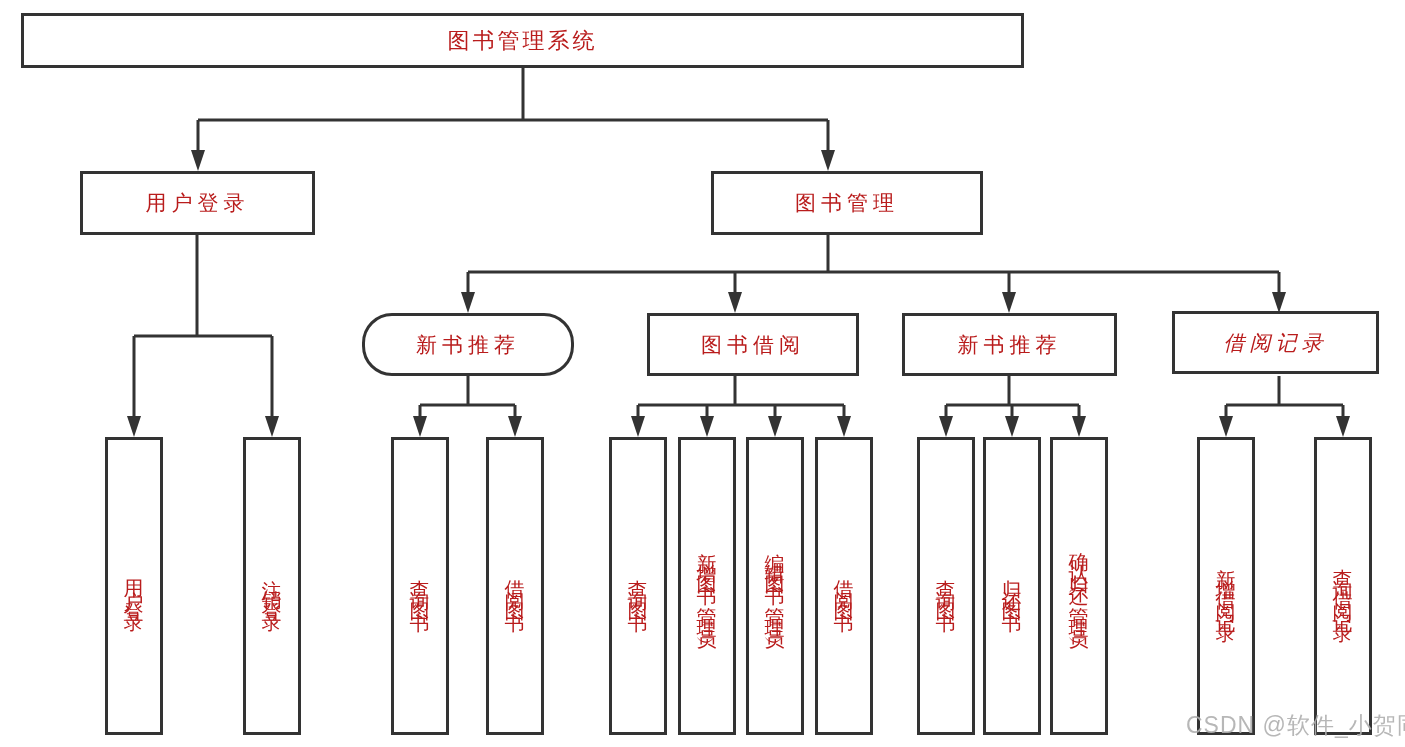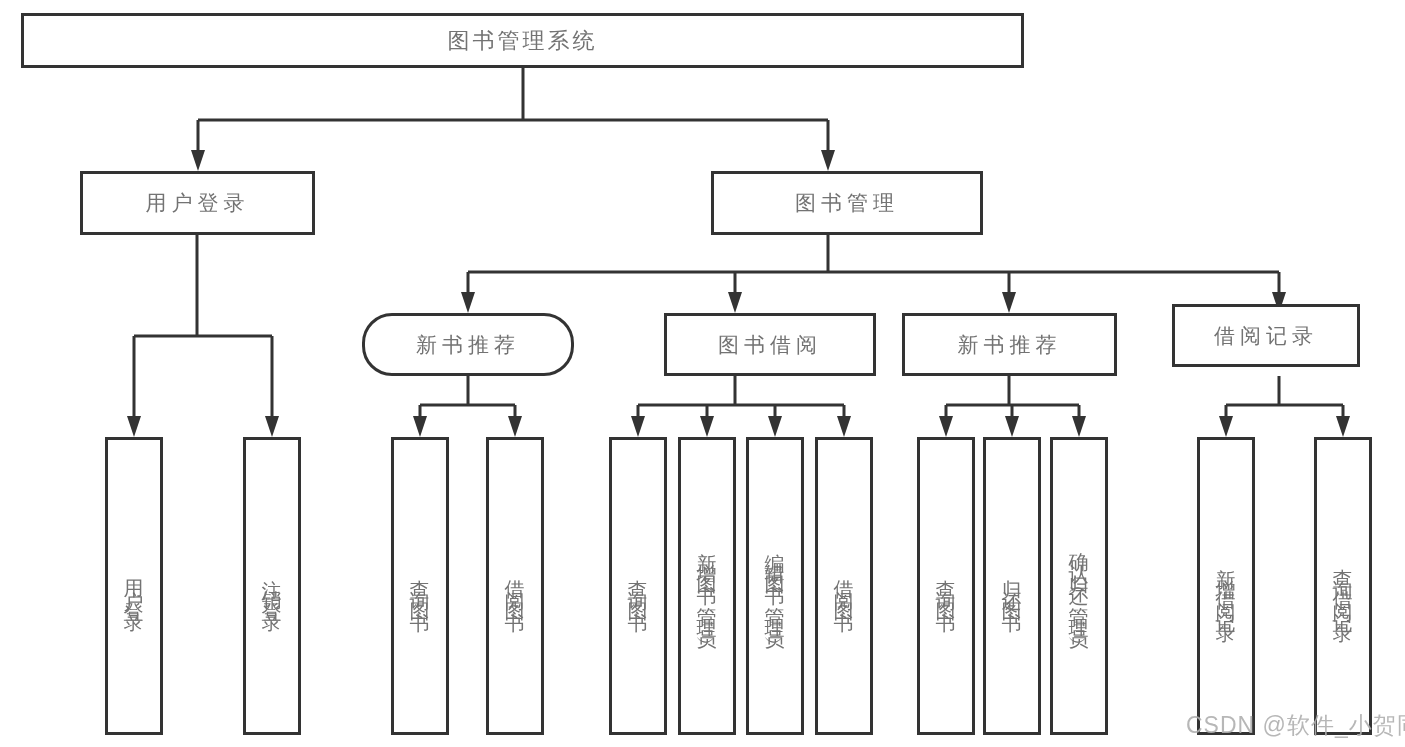--- a/index.html
+++ b/index.html
@@ -18,21 +18,21 @@
     z-index: 1;
   }
   .node {
     position: absolute;
     box-sizing: border-box;
     border: 3px solid #333333;
     background: #ffffff;
     display: flex;
     align-items: center;
     justify-content: center;
-    color: #737373;
+    color: #b91c1c;
     z-index: 2;
   }
   .root-node {
     font-size: 22px;
     letter-spacing: 3px;
   }
   .h-node {
     font-size: 21px;
     letter-spacing: 5px;
   }
@@ -125,23 +125,23 @@
       <polygon points="1336,416 1350,416 1343,437"></polygon>
     </g>
   </svg>
 
   <div class="node root-node" style="left:21px; top:13px; width:1003px; height:55px;">图书管理系统</div>
 
   <div class="node h-node" style="left:80px; top:171px; width:235px; height:64px;">用户登录</div>
   <div class="node h-node" style="left:711px; top:171px; width:272px; height:64px;">图书管理</div>
 
   <div class="node h-node" style="left:362px; top:313px; width:212px; height:63px;border-radius:30px;">新书推荐</div>
-  <div class="node h-node" style="left:664px; top:313px; width:212px; height:63px;">图书借阅</div>
+  <div class="node h-node" style="left:647px; top:313px; width:212px; height:63px;">图书借阅</div>
   <div class="node h-node" style="left:902px; top:313px; width:215px; height:63px;">新书推荐</div>
-  <div class="node h-node" style="left:1172px; top:304px; width:188px; height:63px;">借阅记录</div>
+  <div class="node h-node" style="left:1172px; top:311px; width:207px; height:63px;font-style:italic;">借阅记录</div>
 
   <div class="node v-node" style="left:105px;">用户登录</div>
   <div class="node v-node" style="left:243px;">注销登录</div>
 
   <div class="node v-node" style="left:391px;">查询图书</div>
   <div class="node v-node" style="left:486px;">借阅图书</div>
 
   <div class="node v-node" style="left:609px;">查询图书</div>
   <div class="node v-node" style="left:678px;">新增图书（管理员）</div>
   <div class="node v-node" style="left:746px;">编辑图书（管理员）</div>

